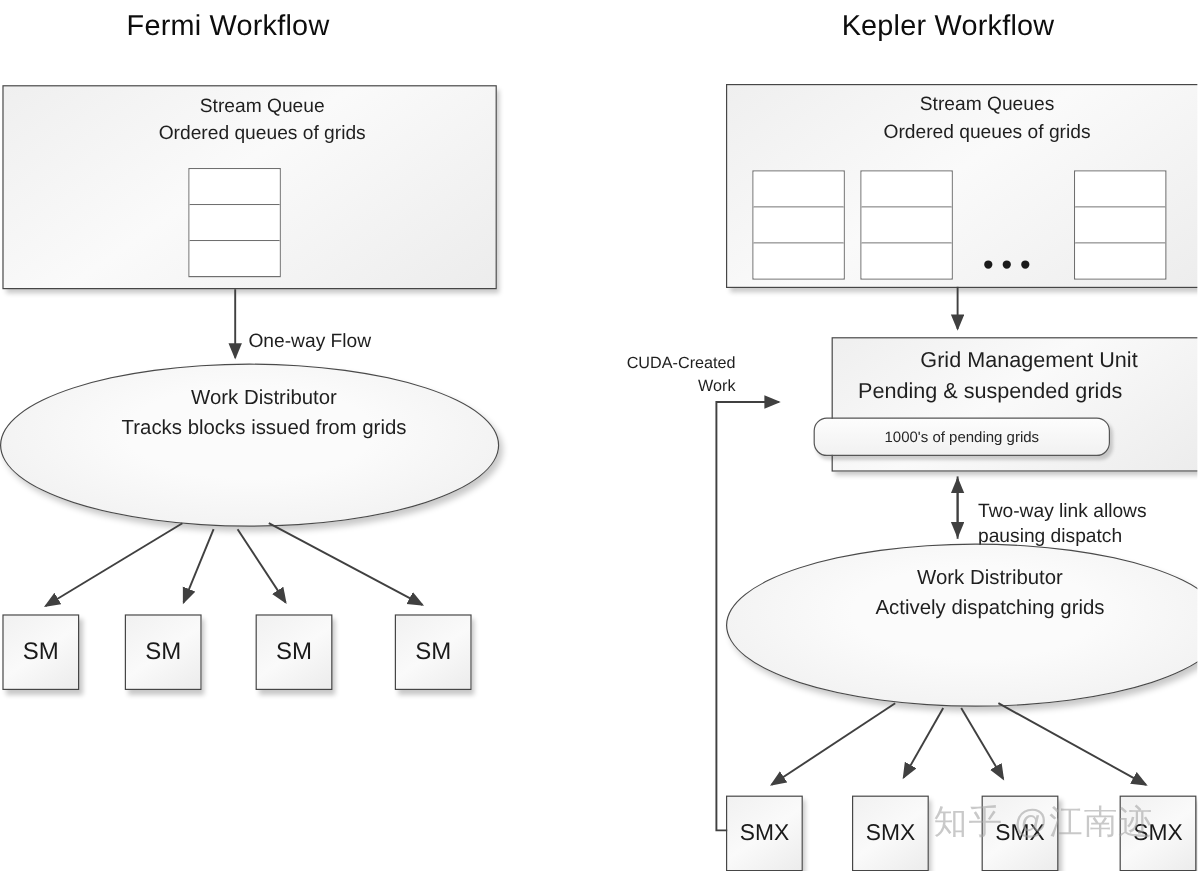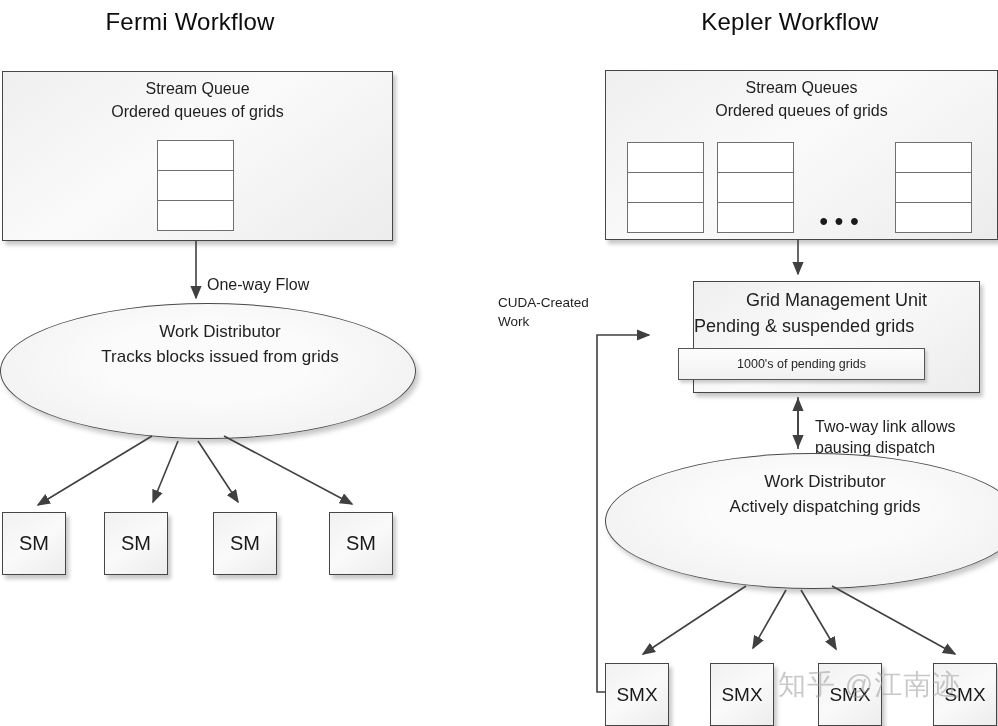--- a/index.html
+++ b/index.html
@@ -8,20 +8,21 @@
     font-family:"Liberation Sans",sans-serif;color:#1f1f1f;
   }
   .abs{position:absolute;}
   .diagram-title{
     font-size:24px;color:#0d0d0d;text-align:center;letter-spacing:.2px;
   }
   .panel-box{
     position:absolute;border:1.5px solid #464646;
     background:linear-gradient(145deg,#efefef 0%,#fafafa 45%,#ececec 100%);
     box-shadow:3px 4px 4px rgba(0,0,0,0.22);
+    padding-left:21px;
   }
   .box-title{font-size:16px;text-align:center;line-height:23px;padding-top:5px;}
   .box-sub{font-size:16px;text-align:center;line-height:23px;}
   .queue-stack{
     position:absolute;border:1px solid #6f6f6f;background:#fff;
   }
   .queue-cell{height:29px;border-bottom:1px solid #6f6f6f;background:#fff;}
   .queue-cell:last-child{border-bottom:none;}
   .dots{font-size:24px;font-weight:bold;letter-spacing:7px;color:#1a1a1a;text-align:center;}
   .ellipse{
@@ -39,21 +40,21 @@
     font-size:12.5px;color:#262626;
   }
   .unit-box{
     position:absolute;width:62px;height:61px;border:1.5px solid #464646;
     background:linear-gradient(145deg,#f1f1f1 0%,#fafafa 50%,#ececec 100%);
     box-shadow:3px 4px 4px rgba(0,0,0,0.22);
     display:flex;align-items:center;justify-content:center;
     font-size:20px;color:#1a1a1a;
   }
   .flow-label{font-size:16px;line-height:21px;color:#1f1f1f;margin-top:16px;}
-  .small-label{font-size:13.5px;line-height:19px;color:#1f1f1f;text-align:left;}
+  .small-label{font-size:13.5px;line-height:19px;color:#1f1f1f;text-align:right;}
   .gmu-title{font-size:18px;text-align:center;padding-top:8px;}
   .gmu-sub{font-size:18px;text-align:left;margin-top:5px;}
   svg.arrows{position:absolute;left:0;top:0;z-index:5;pointer-events:none;}
   .watermark{
     position:absolute;left:778px;top:666px;z-index:9;
     font-size:28px;color:#9e9e9e;opacity:0.55;white-space:nowrap;
     letter-spacing:1px;
   }
 </style>
 </head>
@@ -110,21 +111,21 @@
 
   <div class="abs small-label" style="left:498px;top:293px;width:115px;">
     <div>CUDA-Created</div>
     <div>Work</div>
   </div>
 
   <div class="panel-box" style="left:657px;top:281px;width:285px;height:110px;margin-left:36px;">
     <div class="gmu-title">Grid Management Unit</div>
     <div class="gmu-sub">Pending &amp; suspended grids</div>
   </div>
-  <div class="badge" style="left:678px;top:348px;width:245px;height:30px;">1000's of pending grids</div>
+  <div class="badge" style="left:678px;top:348px;width:245px;height:30px;border-radius:11px;">1000's of pending grids</div>
 
   <div class="abs flow-label" style="left:815px;top:400px;">
     <div>Two-way link allows</div>
     <div>pausing dispatch</div>
   </div>
 
   <div class="ellipse" style="left:605px;top:453px;width:390px;height:134px;">
     <div class="ellipse-title" style="padding-top:15px;">Work Distributor</div>
     <div class="ellipse-title">Actively dispatching grids</div>
   </div>

